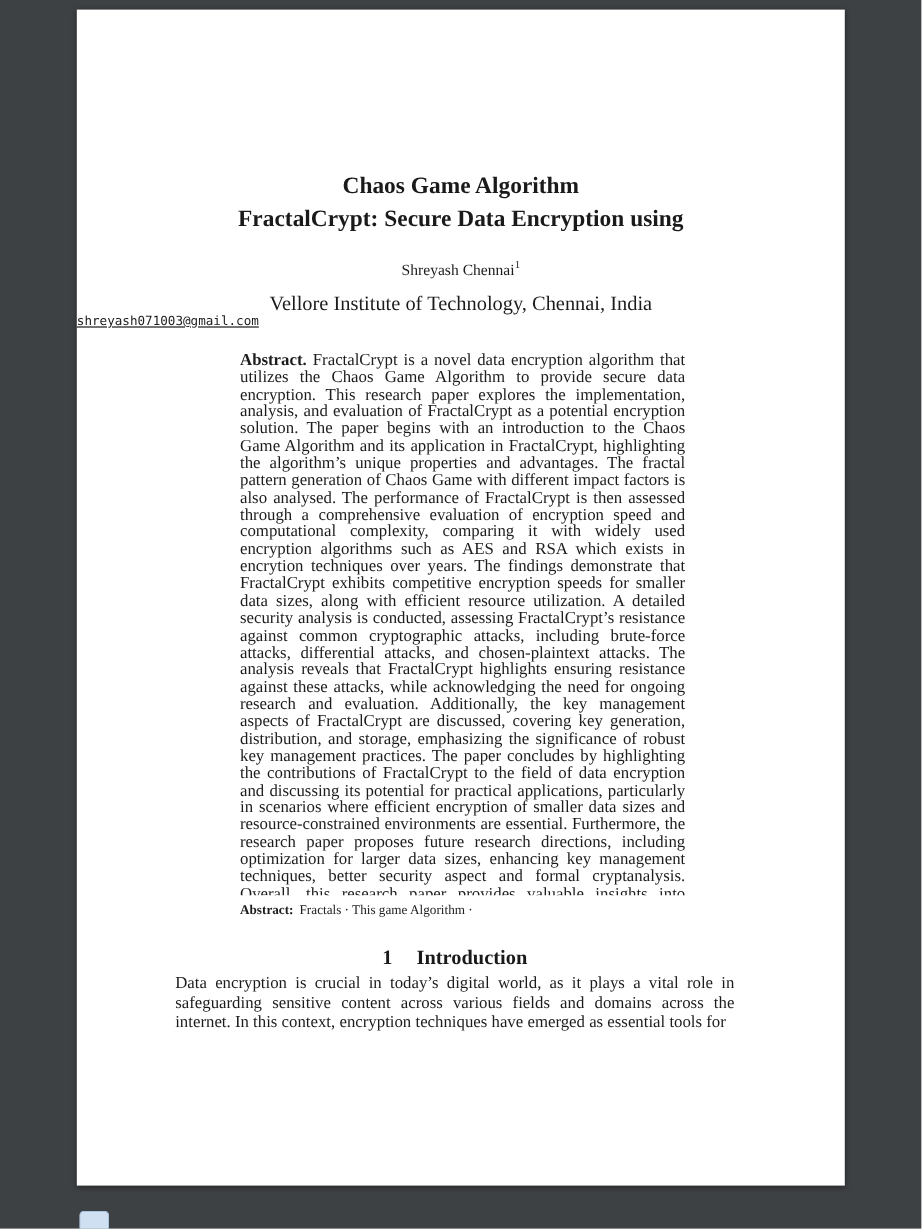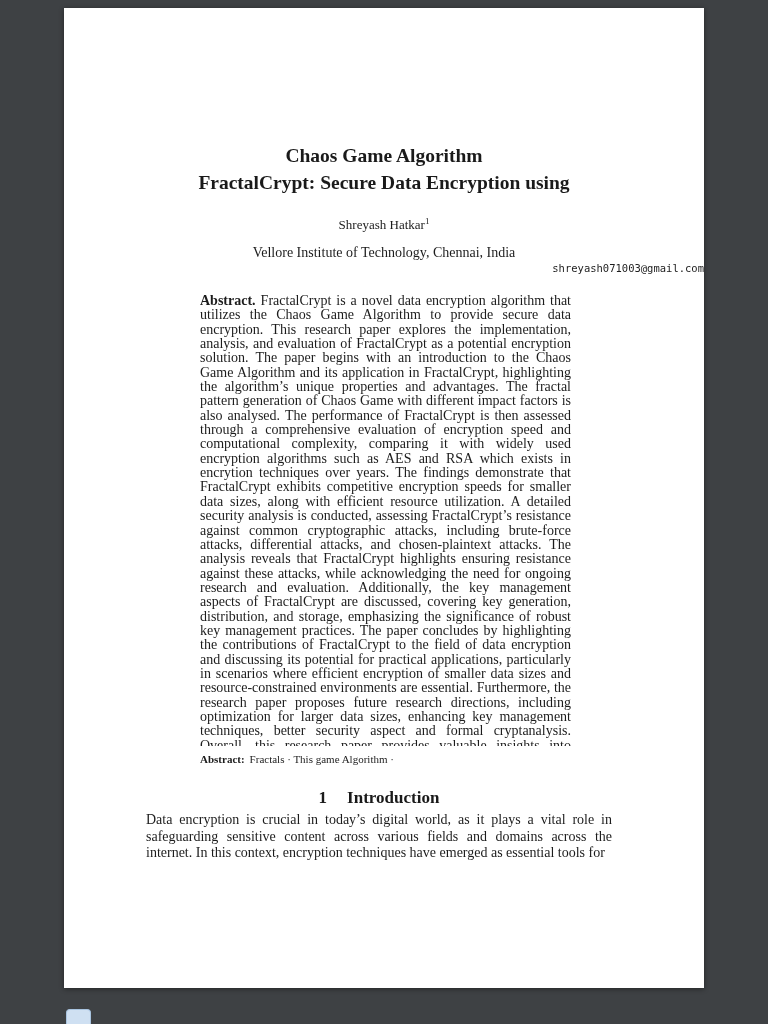--- a/index.html
+++ b/index.html
@@ -56,32 +56,33 @@
     font-size: 9px;
     vertical-align: super;
     line-height: 0;
   }
   .affiliation {
     position: absolute;
     top: 238px;
     left: 0;
     width: 100%;
     text-align: center;
-    font-size: 14px;
+    font-size: 17px;
     line-height: 14px;
   }
   .email {
     position: absolute;
     top: 253px;
     left: 0;
     width: 100%;
-    text-align: right;
+    text-align: left;
     font-family: "DejaVu Sans Mono", "Liberation Mono", monospace;
     font-size: 10.5px;
     line-height: 14px;
+    text-decoration: underline;
   }
   .abstract {
     position: absolute;
     top: 286px;
     left: 136px;
     width: 371px;
     margin: 0;
     font-size: 14px;
     line-height: 14.35px;
     text-align: justify;
@@ -142,21 +143,21 @@
 <body>
 
 <div class="viewer">
   <div class="page">
 
     <h1 class="title">
       <span class="tl">Chaos Game Algorithm</span>
       <span class="tl">FractalCrypt: Secure Data Encryption using</span>
     </h1>
 
-    <div class="author"><span>Shreyash Hatkar</span><sup>1</sup></div>
+    <div class="author"><span>Shreyash Chennai</span><sup>1</sup></div>
 
     <div class="affiliation">Vellore Institute of Technology, Chennai, India</div>
 
     <div class="email">shreyash071003@gmail.com</div>
 
     <p class="abstract"><span class="b">Abstract.</span><span>FractalCrypt is a novel data encryption algorithm that utilizes the Chaos Game Algorithm to provide secure data encryption. This research paper explores the implementation, analysis, and evaluation of FractalCrypt as a potential encryption solution. The paper begins with an introduction to the Chaos Game Algorithm and its application in FractalCrypt, highlighting the algorithm’s unique properties and advantages. The fractal pattern generation of Chaos Game with different impact factors is also analysed. The performance of FractalCrypt is then assessed through a comprehensive evaluation of encryption speed and computational complexity, comparing it with widely used encryption algorithms such as AES and RSA which exists in encrytion techniques over years. The findings demonstrate that FractalCrypt exhibits competitive encryption speeds for smaller data sizes, along with efficient resource utilization. A detailed security analysis is conducted, assessing FractalCrypt’s resistance against common cryptographic attacks, including brute-force attacks, differential attacks, and chosen-plaintext attacks. The analysis reveals that FractalCrypt highlights ensuring resistance against these attacks, while acknowledging the need for ongoing research and evaluation. Additionally, the key management aspects of FractalCrypt are discussed, covering key generation, distribution, and storage, emphasizing the significance of robust key management practices. The paper concludes by highlighting the contributions of FractalCrypt to the field of data encryption and discussing its potential for practical applications, particularly in scenarios where efficient encryption of smaller data sizes and resource-constrained environments are essential. Furthermore, the research paper proposes future research directions, including optimization for larger data sizes, enhancing key management techniques, better security aspect and formal cryptanalysis. Overall, this research paper provides valuable insights into FractalCrypt’s performance, security, and key management considerations, offering a foundation for further advancements and exploration in the field of data encryption.</span></p>
 
     <p class="keywords"><span class="b">Abstract:</span><span>Fractals · This game Algorithm ·</span></p>
 
     <h2 class="section"><span>1</span><span class="sec-title">Introduction</span></h2>

